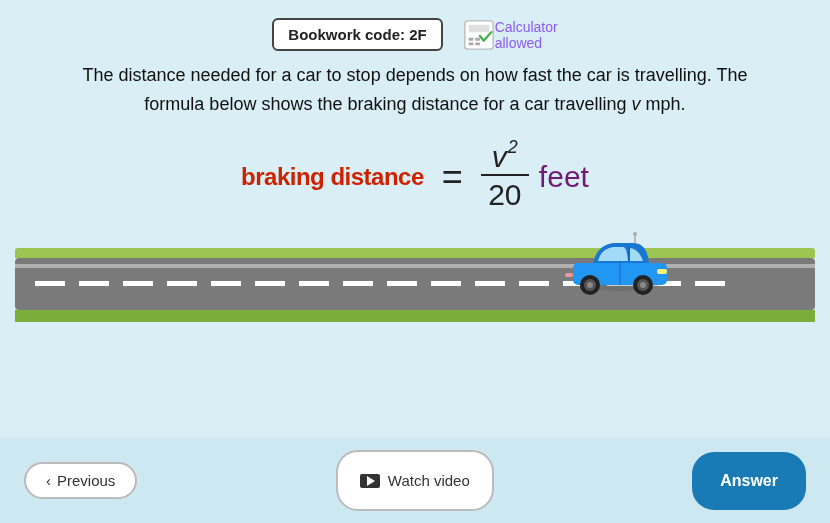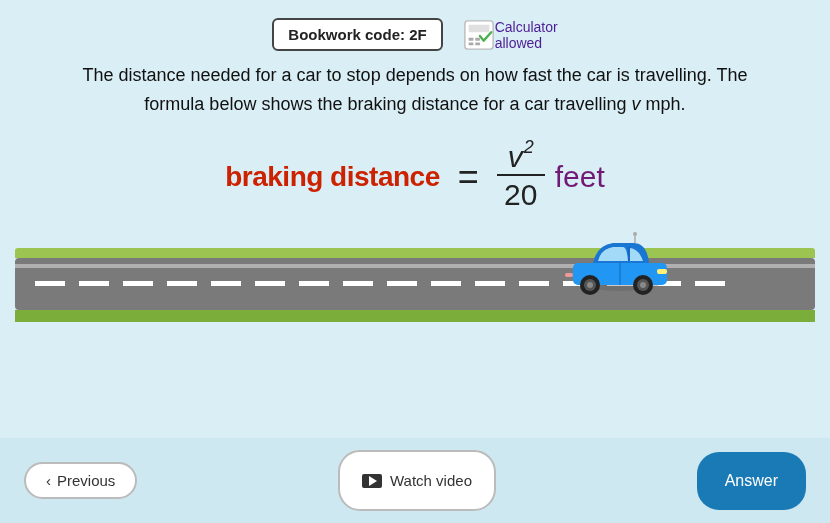--- a/index.html
+++ b/index.html
@@ -41,21 +41,21 @@
       font-weight: 600;
       color: #222;
       background: white;
     }
 
     .calculator-badge {
       display: flex;
       align-items: center;
       gap: 0;
       font-size: 14px;
-      color: #4c1d95;
+      color: #8b5cf6;
     }
 
     .calculator-icon {
       width: 32px;
       height: 32px;
       position: relative;
     }
 
     
     .content {
@@ -91,21 +91,21 @@
     
     .formula-container {
       display: flex;
       align-items: center;
       justify-content: center;
       gap: 18px;
       margin-bottom: 20px;
     }
 
     .formula-left {
-      font-size: 28px;
+      font-size: 24px;
       font-weight: 800;
       color: #cc2200;
       letter-spacing: -0.5px;
     }
 
     .equals-sign {
       font-size: 36px;
       color: #222;
       font-weight: 400;
     }
@@ -272,21 +272,21 @@
       border-left: 8px solid white;
       margin-left: 2px;
     }
 
     .answer-button {
       background: #1a7ab5;
       border: none;
       border-radius: 22px;
       padding: 20px 28px;
       font-size: 16px;
-      font-weight: 400;
+      font-weight: 700;
       color: white;
       cursor: pointer;
       text-align: center;
     }
   </style>
 </head>
 <body>
 
 <div class="page-wrapper">
 

